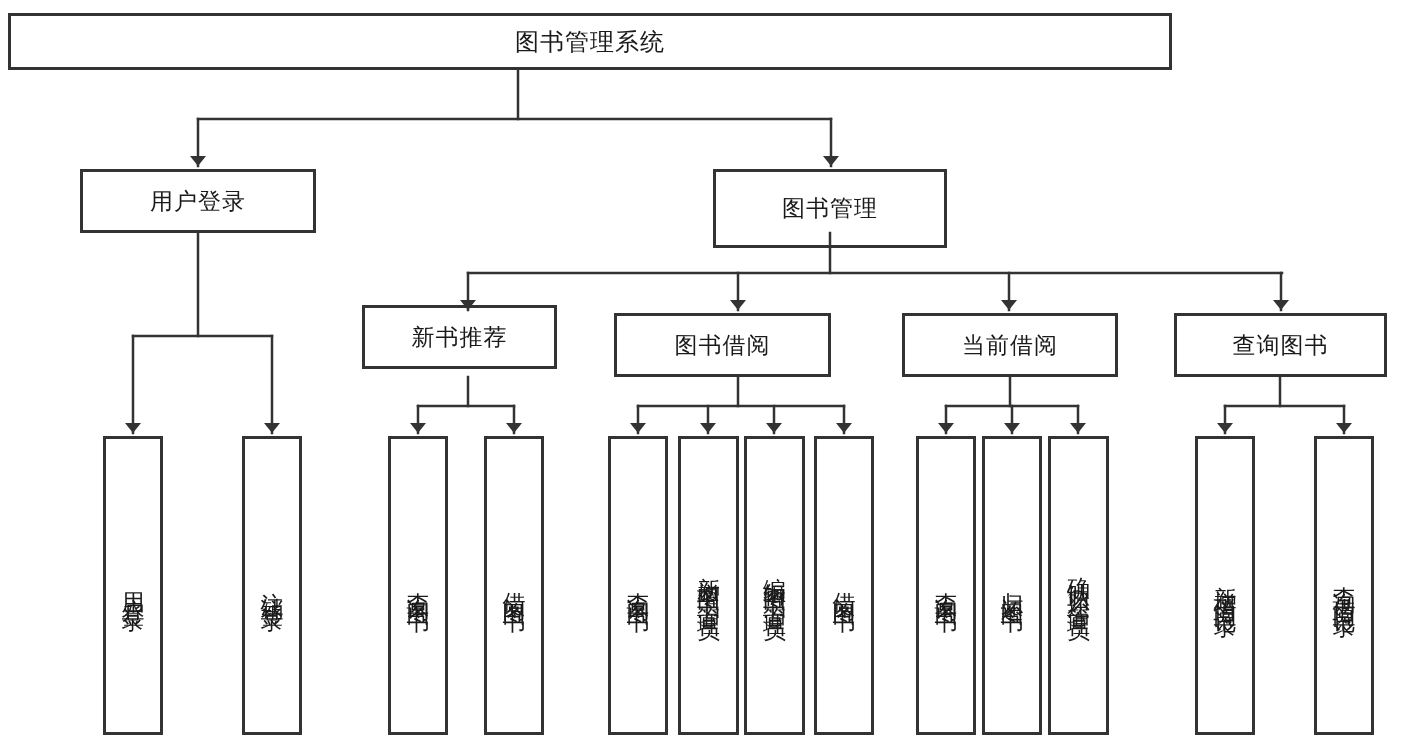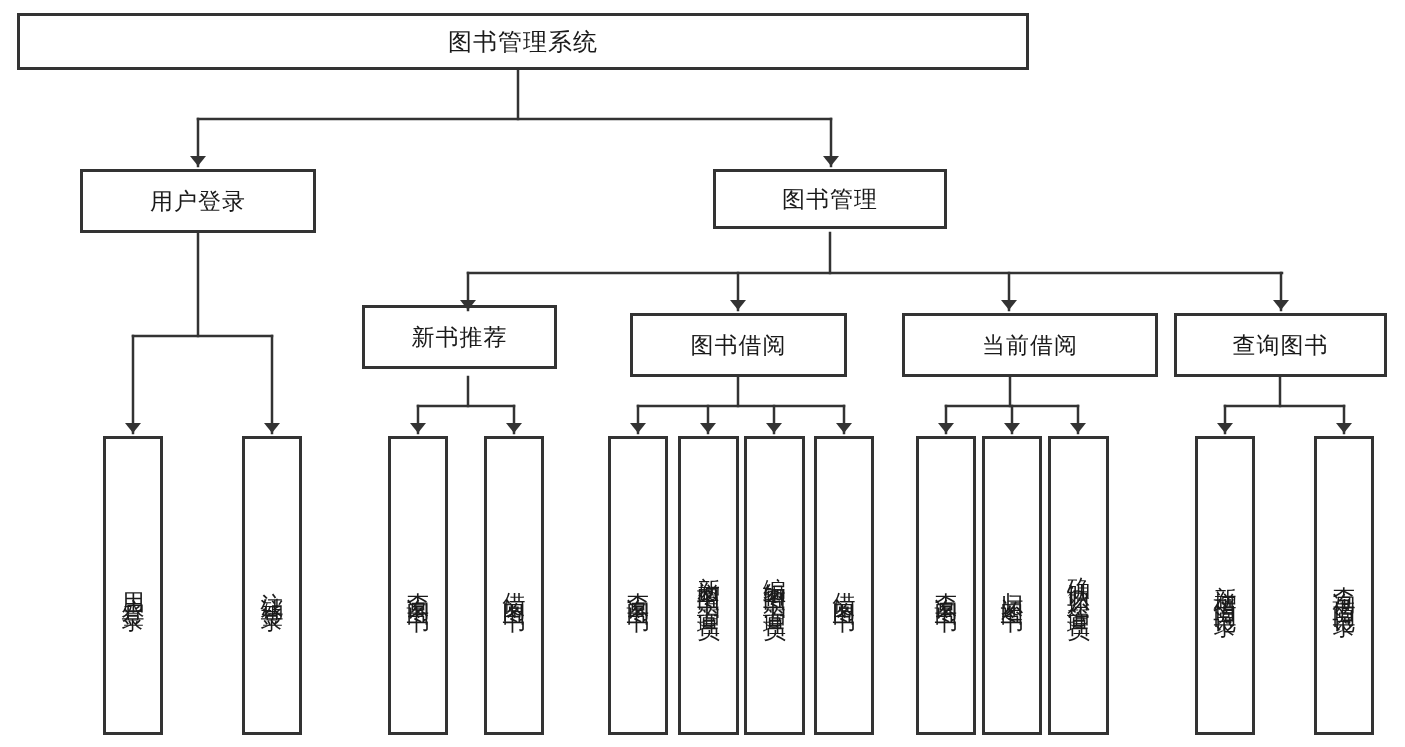--- a/index.html
+++ b/index.html
@@ -102,28 +102,28 @@
       <path d="M1012 406 V433" marker-end="url(#arw)"></path>
       <path d="M1078 406 V433" marker-end="url(#arw)"></path>
 
       <path d="M1280 377 V406"></path>
       <path d="M1225 406 H1344"></path>
       <path d="M1225 406 V433" marker-end="url(#arw)"></path>
       <path d="M1344 406 V433" marker-end="url(#arw)"></path>
     </g>
   </svg>
 
-  <div class="node root" style="left:17px; top:13px; width:1012px; height:57px;">图书管理系统</div>
+  <div class="node root" style="left:8px; top:13px; width:1164px; height:57px;">图书管理系统</div>
 
   <div class="node" style="left:80px; top:169px; width:236px; height:64px;">用户登录</div>
-  <div class="node" style="left:713px; top:169px; width:234px; height:60px;">图书管理</div>
+  <div class="node" style="left:713px; top:169px; width:234px; height:79px;">图书管理</div>
 
   <div class="node" style="left:362px; top:305px; width:195px; height:64px;">新书推荐</div>
-  <div class="node" style="left:630px; top:313px; width:217px; height:64px;">图书借阅</div>
-  <div class="node" style="left:902px; top:313px; width:256px; height:64px;">当前借阅</div>
+  <div class="node" style="left:614px; top:313px; width:217px; height:64px;">图书借阅</div>
+  <div class="node" style="left:902px; top:313px; width:216px; height:64px;">当前借阅</div>
   <div class="node" style="left:1174px; top:313px; width:213px; height:64px;">查询图书</div>
 
   <div class="node leaf" style="left:103px; top:436px; width:60px; height:299px;">用户登录</div>
   <div class="node leaf" style="left:242px; top:436px; width:60px; height:299px;">注销登录</div>
 
   <div class="node leaf" style="left:388px; top:436px; width:60px; height:299px;">查询图书</div>
   <div class="node leaf" style="left:484px; top:436px; width:60px; height:299px;">借阅图书</div>
 
   <div class="node leaf" style="left:608px; top:436px; width:60px; height:299px;">查询图书</div>
   <div class="node leaf" style="left:678px; top:436px; width:61px; height:299px;">新增图书（管理员）</div>

